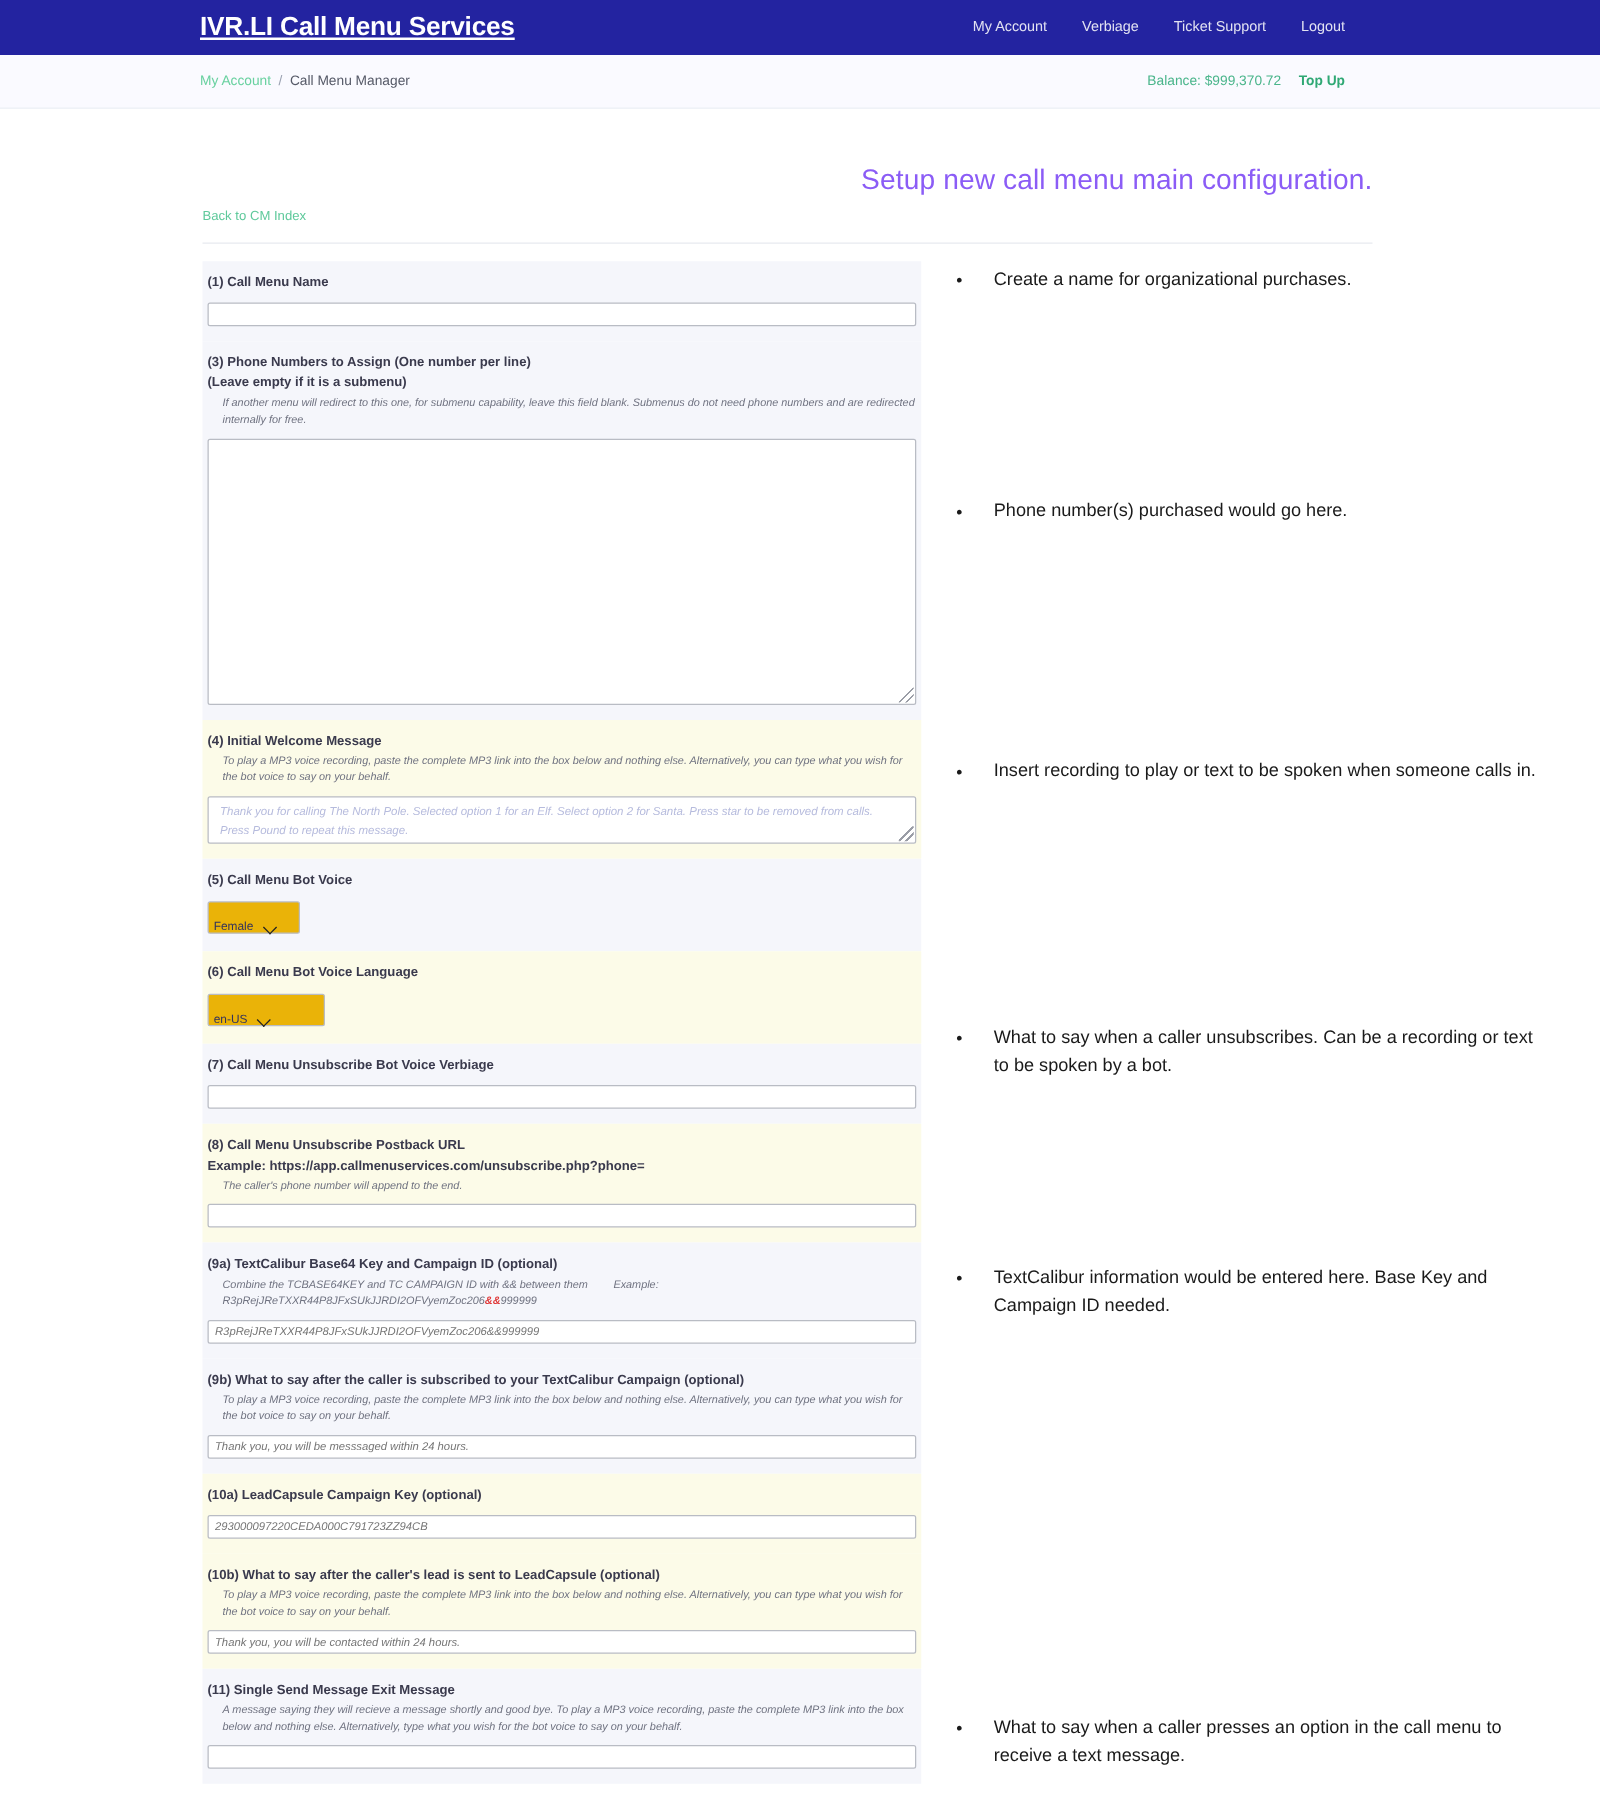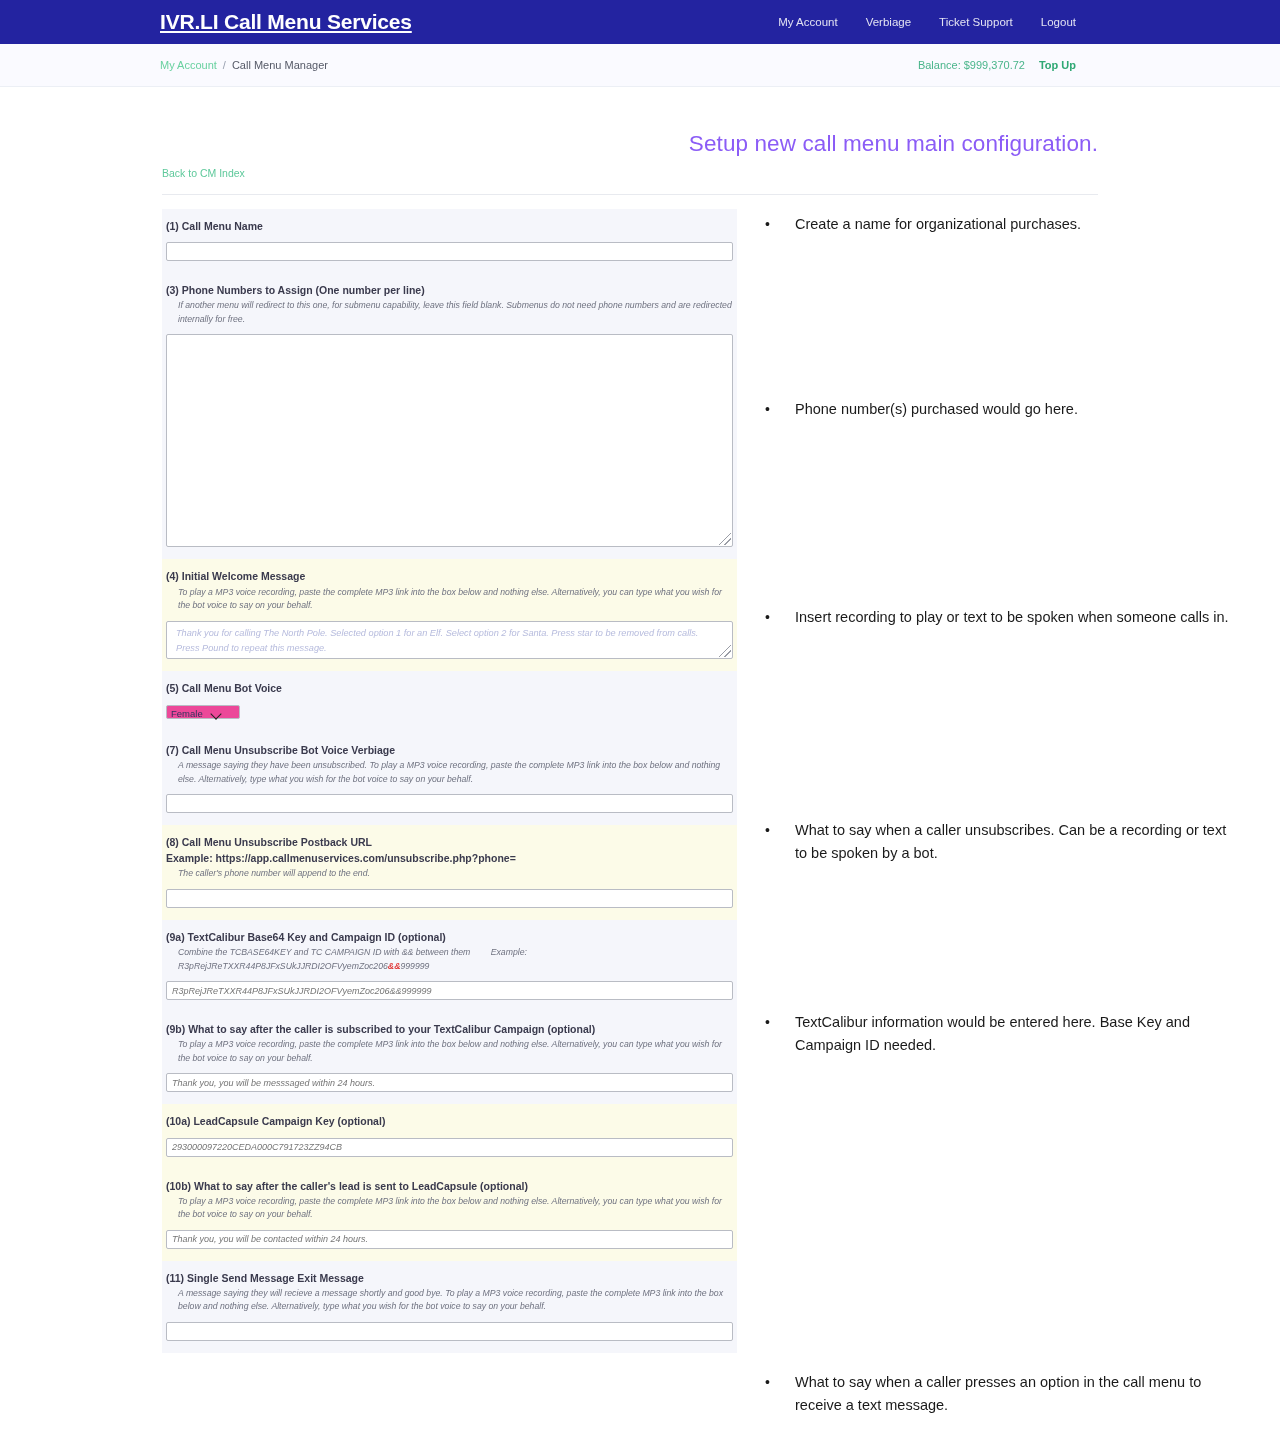--- a/index.html
+++ b/index.html
@@ -181,23 +181,23 @@
     background:
       linear-gradient(135deg, transparent 0 46%, #9a9da6 46% 54%, transparent 54% 100%),
       linear-gradient(135deg, transparent 0 70%, #9a9da6 70% 78%, transparent 78% 100%);
   }
 
   .select {
     display: inline-block;
     margin-top: 8px;
     border: 1px solid #b9bcc4;
     border-radius: 2px;
-    background: #ec4899;
+    background: #eab308;
     height: 14px;
-    padding: 0 4px;
+    padding: 12px 4px;
     font-size: 9.5px;
     color: #32325d;
     line-height: 15px;
     position: relative;
   }
   .select .sel-inner { display: flex; align-items: center; gap: 8px; }
   .select .sel-val { white-space: nowrap; }
   .chev {
     width: 11px; height: 7px;
     flex: 0 0 11px;
@@ -270,44 +270,53 @@
 
     <form class="form-col">
 
       <div class="section tint-a">
         <div class="sec-label">(1) Call Menu Name</div>
         <input class="field empty" type="text" value="" style="">
       </div>
 
       <div class="section tint-a">
         <div class="sec-label">(3) Phone Numbers to Assign (One number per line)</div>
+        <div class="sec-label">(Leave empty if it is a submenu)</div>
         <div class="sec-help">If another menu will redirect to this one, for submenu capability, leave this field blank. Submenus do not need phone numbers and are redirected internally for free.</div>
         <div class="area tall empty"></div>
       </div>
 
       <div class="section tint-b">
         <div class="sec-label">(4) Initial Welcome Message</div>
         <div class="sec-help">To play a MP3 voice recording, paste the complete MP3 link into the box below and nothing else. Alternatively, you can type what you wish for the bot voice to say on your behalf.</div>
         <div class="area short">Thank you for calling The North Pole. Selected option 1 for an Elf. Select option 2 for Santa. Press star to be removed from calls. Press Pound to repeat this message.</div>
       </div>
 
       <div class="section tint-a">
         <div class="sec-label">(5) Call Menu Bot Voice</div>
         <div class="select w-voice">
           <span class="sel-inner">
             <span class="sel-val">Female</span>
             <span class="chev"></span>
           </span>
         </div>
       </div>
 
+      <div class="section tint-b">
+        <div class="sec-label">(6) Call Menu Bot Voice Language</div>
+        <div class="select w-lang">
+          <span class="sel-inner">
+            <span class="sel-val">en-US</span>
+            <span class="chev"></span>
+          </span>
+        </div>
+      </div>
 
       <div class="section tint-a">
         <div class="sec-label">(7) Call Menu Unsubscribe Bot Voice Verbiage</div>
-        <div class="sec-help">A message saying they have been unsubscribed. To play a MP3 voice recording, paste the complete MP3 link into the box below and nothing else. Alternatively, type what you wish for the bot voice to say on your behalf.</div>
         <input class="field empty" type="text" value="" style="">
       </div>
 
       <div class="section tint-b">
         <div class="sec-label">(8) Call Menu Unsubscribe Postback URL</div>
         <div class="sec-label">Example: https://app.callmenuservices.com/unsubscribe.php?phone=</div>
         <div class="sec-help">The caller's phone number will append to the end.</div>
         <input class="field empty" type="text" value="" style="">
       </div>
 

